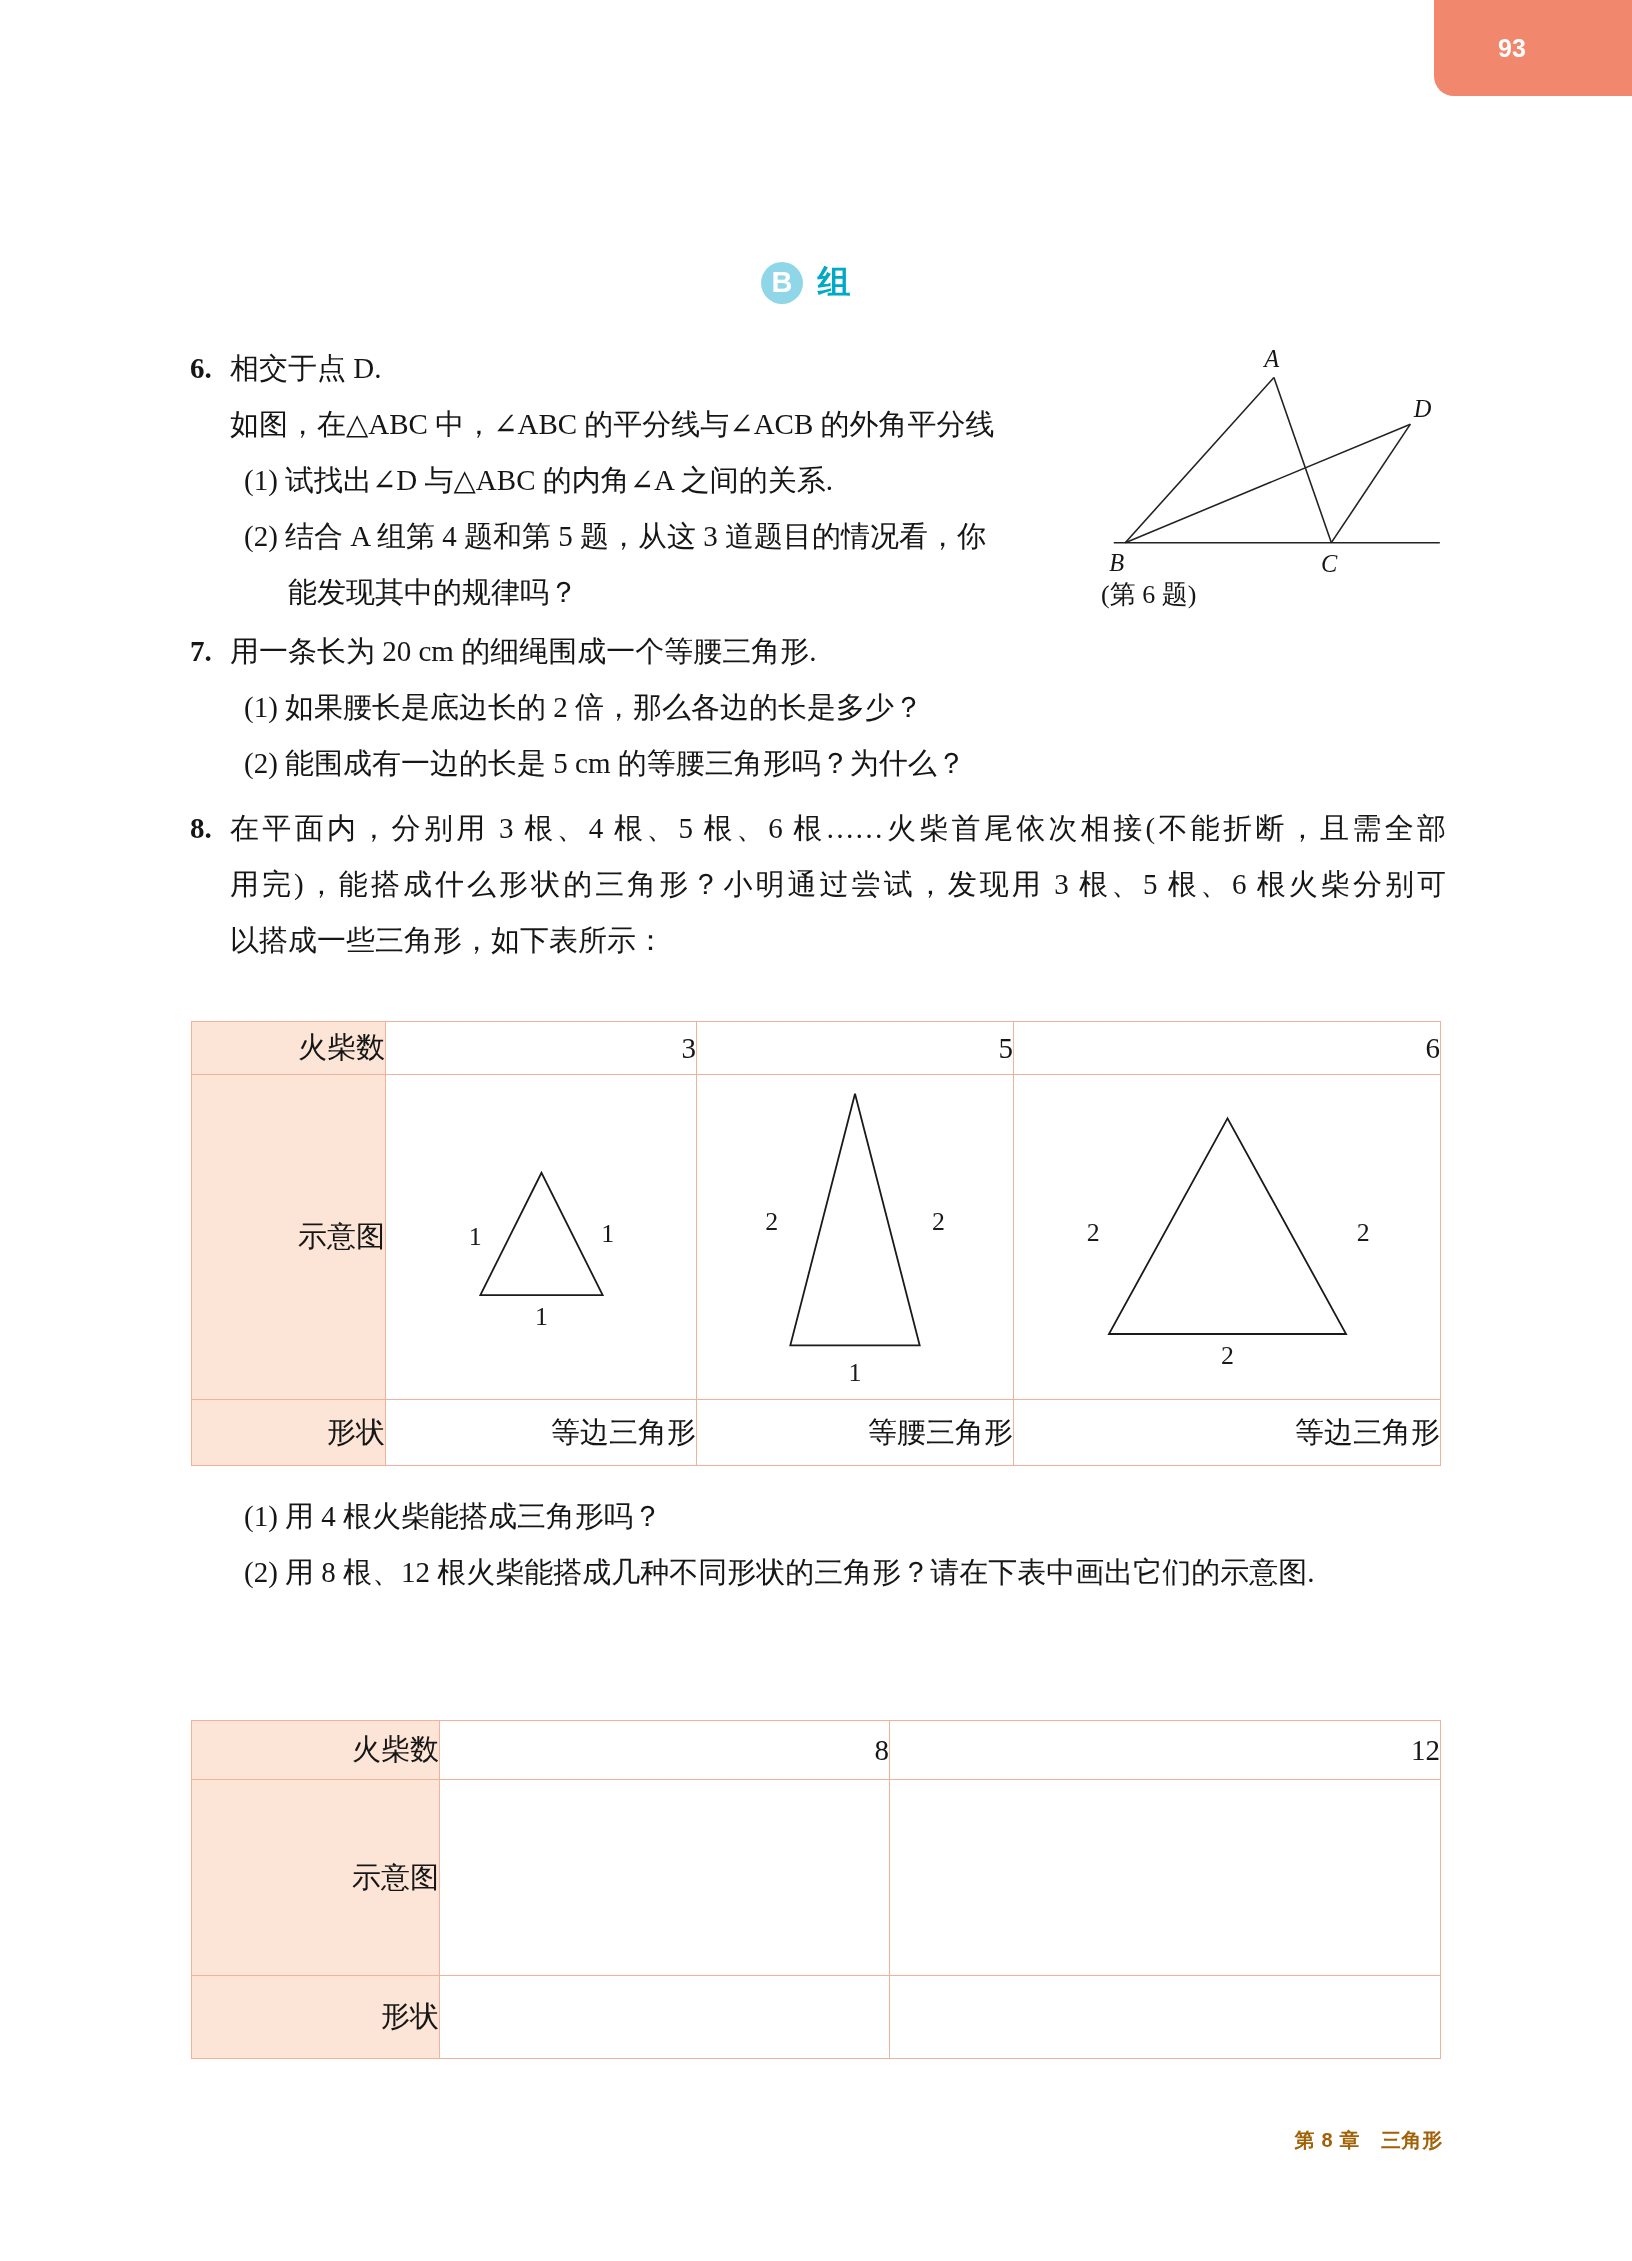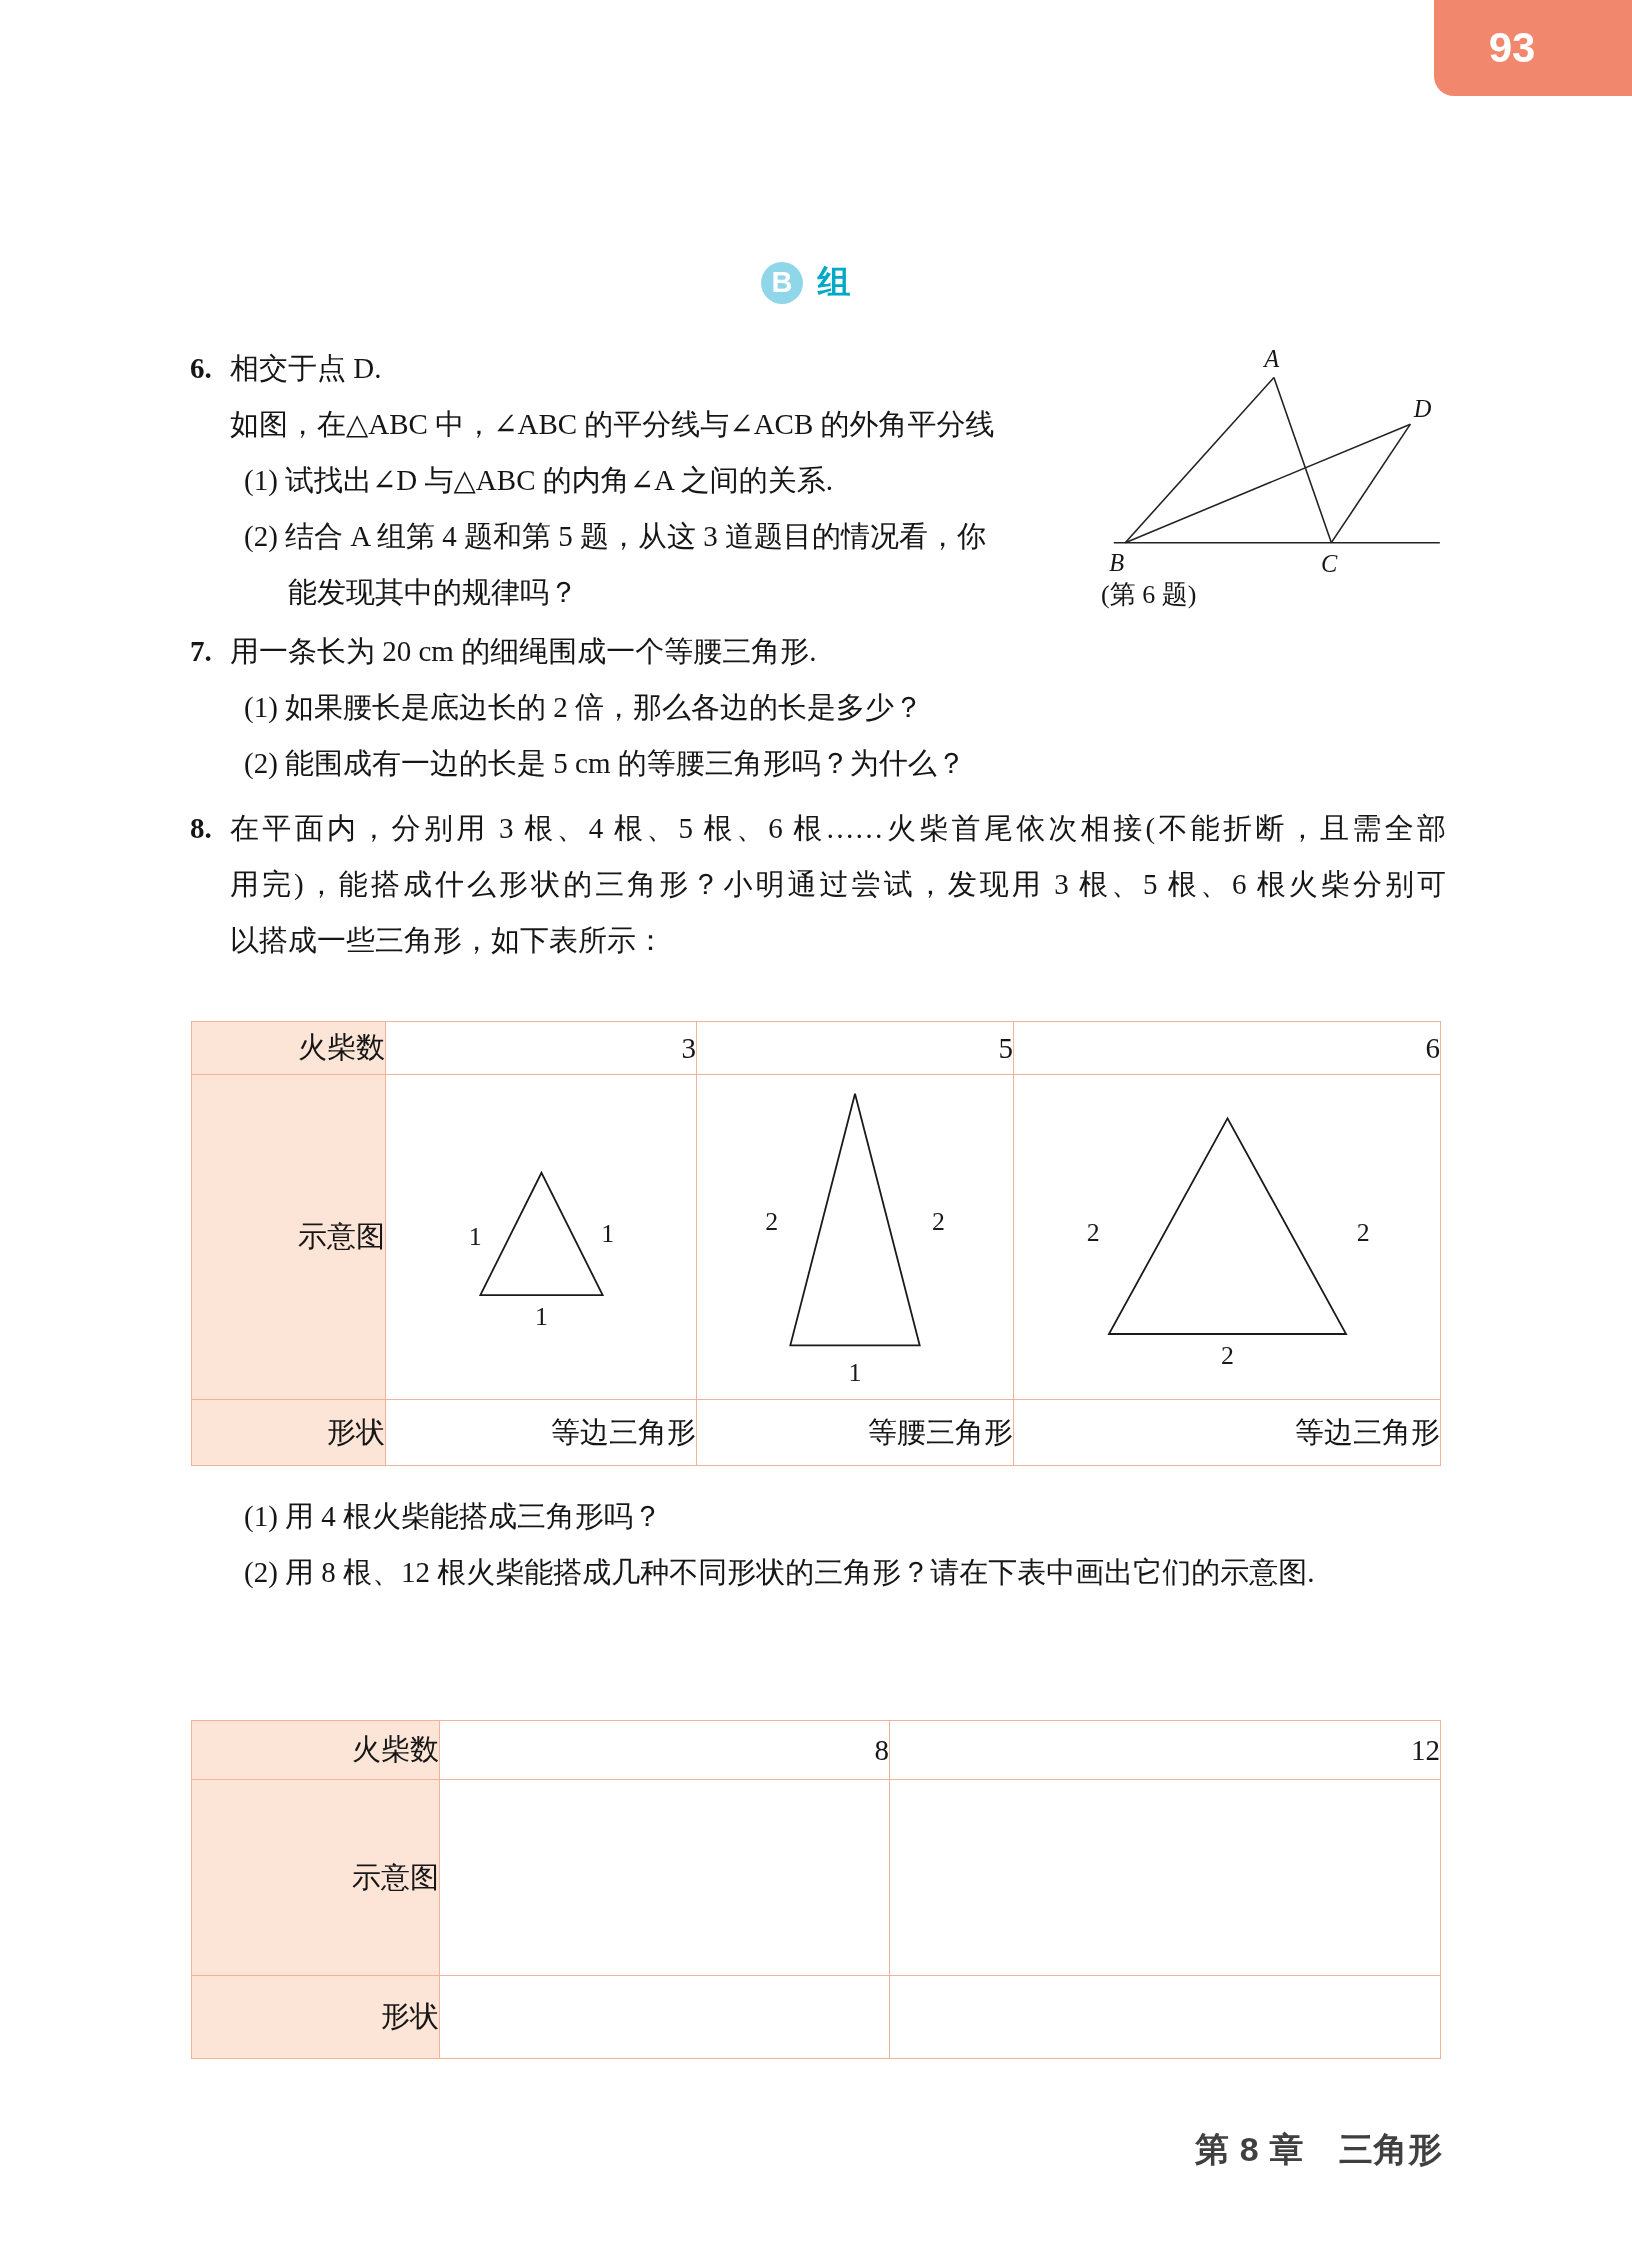--- a/index.html
+++ b/index.html
@@ -11,21 +11,21 @@
 
   
   .corner-tab {
     position:absolute; top:0; right:0; width:198px; height:96px;
     background:#f1876c; border-radius:0 0 0 20px;
     display:flex; align-items:center; justify-content:center;
     padding-right:42px;
   }
   .corner-tab span {
     font-family:"Liberation Sans","DejaVu Sans",sans-serif;
-    font-weight:bold; font-size:42px; color:#ffffff;
+    font-weight:bold; font-size:25px; color:#ffffff;
   }
 
   
   .section-header {
     position:absolute; left:761px; top:261px; height:43px;
     display:flex; align-items:center; gap:14.4px;
   }
   .badge {
     width:42px; height:42px; border-radius:50%;
     background:#8fd7e8; color:#ffffff;
@@ -79,21 +79,21 @@
   .tri polygon { fill:none; stroke:#1a1a1a; stroke-width:2.5; }
   .tri text {
     font-family:"Liberation Serif","DejaVu Serif",serif;
     font-size:36px; fill:#1a1a1a;
   }
 
   
   .chapter-footer {
     position:absolute; right:189px; top:2127px;
     font-family:"Liberation Sans","DejaVu Sans",sans-serif;
-    font-weight:bold; font-size:34px; color:#404040; letter-spacing:0.7px;
+    font-weight:bold; font-size:20px; color:#a16207; letter-spacing:0.7px;
   }
 </style>
 </head>
 <body>
 
 <div class="corner-tab">
   <span>93</span>
 </div>
 
 <div class="section-header">

